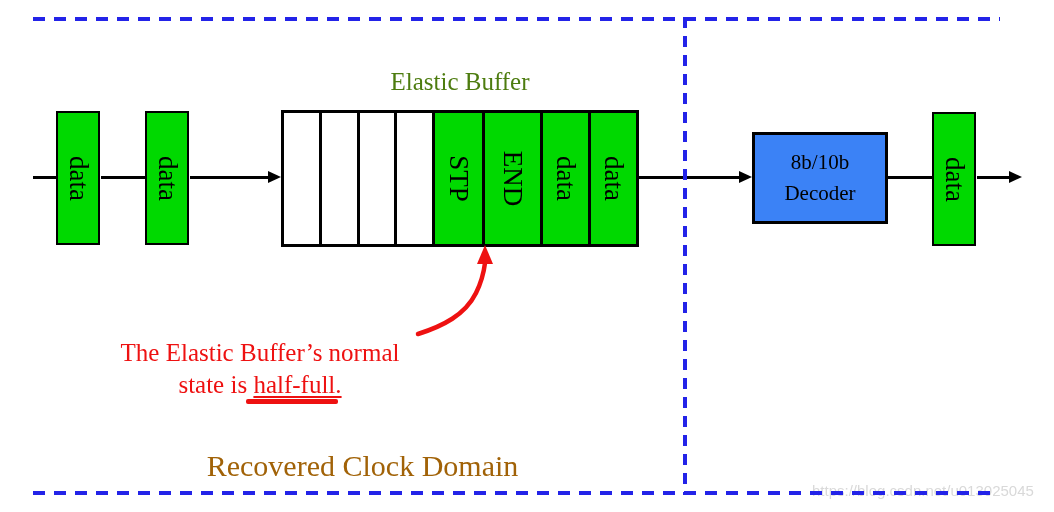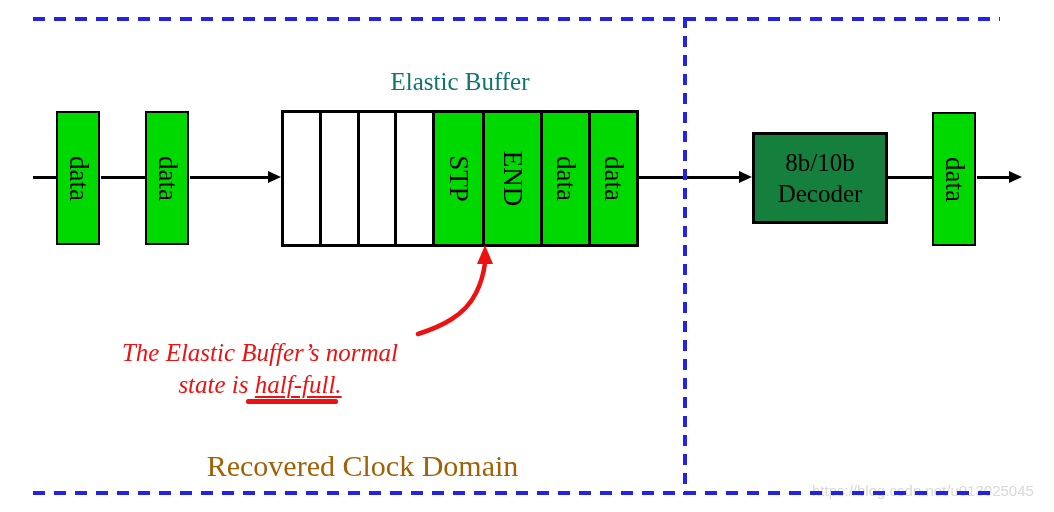--- a/index.html
+++ b/index.html
@@ -44,35 +44,35 @@
     border:3px solid #000; display:flex; background:#fff;
   }
   .cell {
     flex:1 1 0; display:flex; align-items:center; justify-content:center;
     border-right:3px solid #000; background:#fff;
   }
   .cell:last-child { border-right:none; }
   .cell.filled { background:#00d900; }
   #buffer-title {
     position:absolute; left:281px; top:68px; width:358px; text-align:center;
-    font-size:25px; color:#0f766e;
+    font-size:25px; color:#4d7c0f;
   }
 
   
   #decoder {
     position:absolute; left:752px; top:132px; width:130px; height:86px;
-    border:3px solid #000; background:#15803d;
+    border:3px solid #000; background:#3b82f6;
     display:flex; flex-direction:column; align-items:center; justify-content:center;
-    font-size:25px; line-height:31px; color:#000; text-align:center;
+    font-size:21px; line-height:31px; color:#000; text-align:center;
   }
 
   
   #annotation {
     position:absolute; left:80px; top:337px; width:360px; text-align:center;
-    color:#ee1111; font-size:25px; line-height:32px;font-style:italic;
+    color:#ee1111; font-size:25px; line-height:32px;
   }
   #annotation .ul { text-decoration:underline; text-decoration-thickness:2px; text-underline-offset:3px; }
   #emph-bar {
     position:absolute; left:246px; top:399px; width:92px; height:5px;
     background:#ee1111; border-radius:2px;
   }
   #red-arrow { position:absolute; left:405px; top:243px; z-index:1; }
 
   
   .domain-label {

